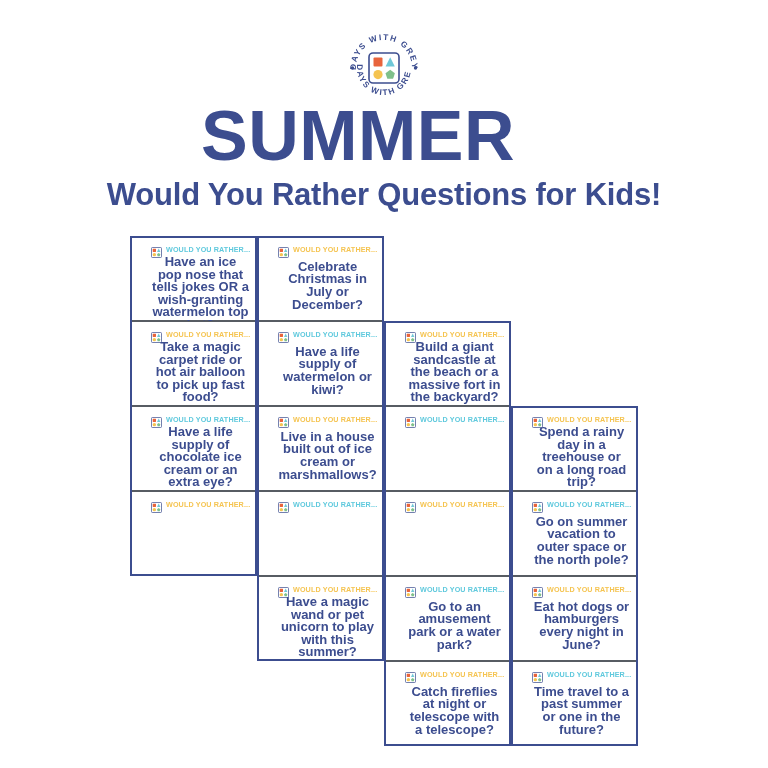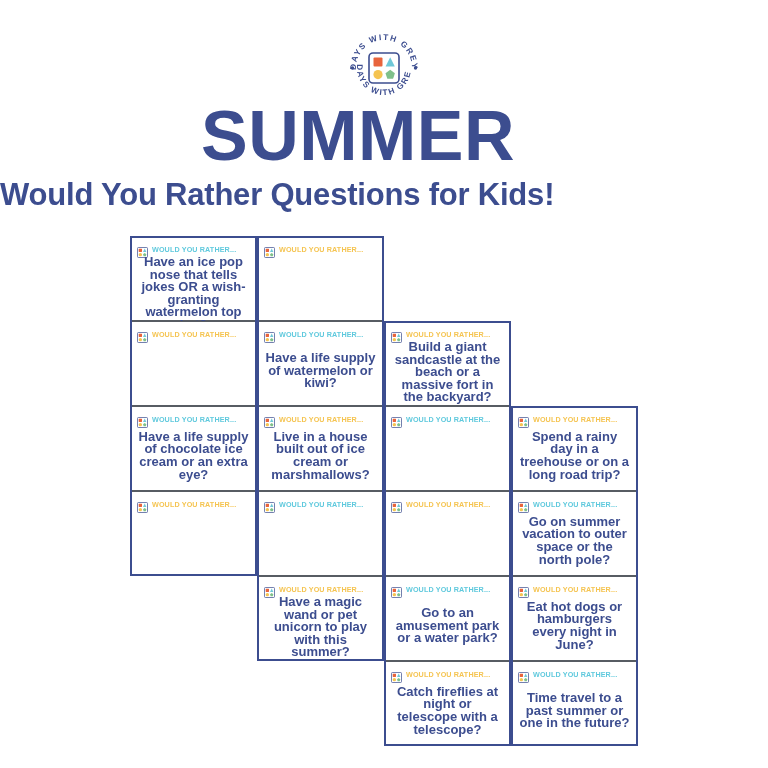--- a/index.html
+++ b/index.html
@@ -36,20 +36,21 @@
     line-height: 70px;
     font-weight: 900;
     letter-spacing: 0.5px;
     color: #3c4d8f;
   }
   #page-subtitle {
     position: absolute;
     top: 178px;
     left: 0;
     width: 768px;
+    text-align: center;
     font-size: 31px;
     line-height: 34px;
     font-weight: 800;
     letter-spacing: -0.2px;
     color: #3c4d8f;
   }
 
   
   #card-grid {
     position: absolute;
@@ -65,21 +66,21 @@
     pointer-events: none;
     z-index: 3;
   }
   .qcard {
     position: absolute;
     box-sizing: border-box;
     width: 127px;
     height: 85px;
     background: #ffffff;
     border: 1px solid #575c63;
-    padding: 6px 6px 4px 6px;
+    padding: 6px 6px 4px 20px;
     display: flex;
     flex-direction: column;
     z-index: 2;
   }
   .card-head {
     display: flex;
     align-items: center;
     gap: 4px;
     height: 13px;
     flex: 0 0 auto;
@@ -169,33 +170,35 @@
         <span class="head-logo">
 <svg viewBox="0 0 22 22" width="11" height="11">
   <rect x="0.9" y="0.9" width="20.2" height="20.2" rx="2.2" fill="#ffffff" stroke="#3c4d8f" stroke-width="1.5"></rect>
   <rect x="3.4" y="3.4" width="6.6" height="6.6" rx="0.8" fill="#e8643c"></rect>
   <path d="M 15.4,3.2 L 18.8,10 L 12,10 Z" fill="#6fc8d8"></path>
   <circle cx="6.7" cy="15.3" r="3.4" fill="#f5c451"></circle>
   <path d="M 15.4,11.9 L 18.8,14.4 L 17.5,18.5 L 13.3,18.5 L 12,14.4 Z" fill="#7fc08a"></path>
 </svg></span>
         <span class="head-label gold">WOULD YOU RATHER...</span>
       </div>
+      <div class="card-body">Celebrate Christmas in July or December?</div>
     </div>
     <div class="qcard" style="left: 0px; top: 85px;">
       <div class="card-head">
         <span class="head-logo">
 <svg viewBox="0 0 22 22" width="11" height="11">
   <rect x="0.9" y="0.9" width="20.2" height="20.2" rx="2.2" fill="#ffffff" stroke="#3c4d8f" stroke-width="1.5"></rect>
   <rect x="3.4" y="3.4" width="6.6" height="6.6" rx="0.8" fill="#e8643c"></rect>
   <path d="M 15.4,3.2 L 18.8,10 L 12,10 Z" fill="#6fc8d8"></path>
   <circle cx="6.7" cy="15.3" r="3.4" fill="#f5c451"></circle>
   <path d="M 15.4,11.9 L 18.8,14.4 L 17.5,18.5 L 13.3,18.5 L 12,14.4 Z" fill="#7fc08a"></path>
 </svg></span>
         <span class="head-label gold">WOULD YOU RATHER...</span>
       </div>
+      <div class="card-body">Take a magic carpet ride or hot air balloon to pick up fast food?</div>
     </div>
     <div class="qcard" style="left: 127px; top: 85px;">
       <div class="card-head">
         <span class="head-logo">
 <svg viewBox="0 0 22 22" width="11" height="11">
   <rect x="0.9" y="0.9" width="20.2" height="20.2" rx="2.2" fill="#ffffff" stroke="#3c4d8f" stroke-width="1.5"></rect>
   <rect x="3.4" y="3.4" width="6.6" height="6.6" rx="0.8" fill="#e8643c"></rect>
   <path d="M 15.4,3.2 L 18.8,10 L 12,10 Z" fill="#6fc8d8"></path>
   <circle cx="6.7" cy="15.3" r="3.4" fill="#f5c451"></circle>
   <path d="M 15.4,11.9 L 18.8,14.4 L 17.5,18.5 L 13.3,18.5 L 12,14.4 Z" fill="#7fc08a"></path>

